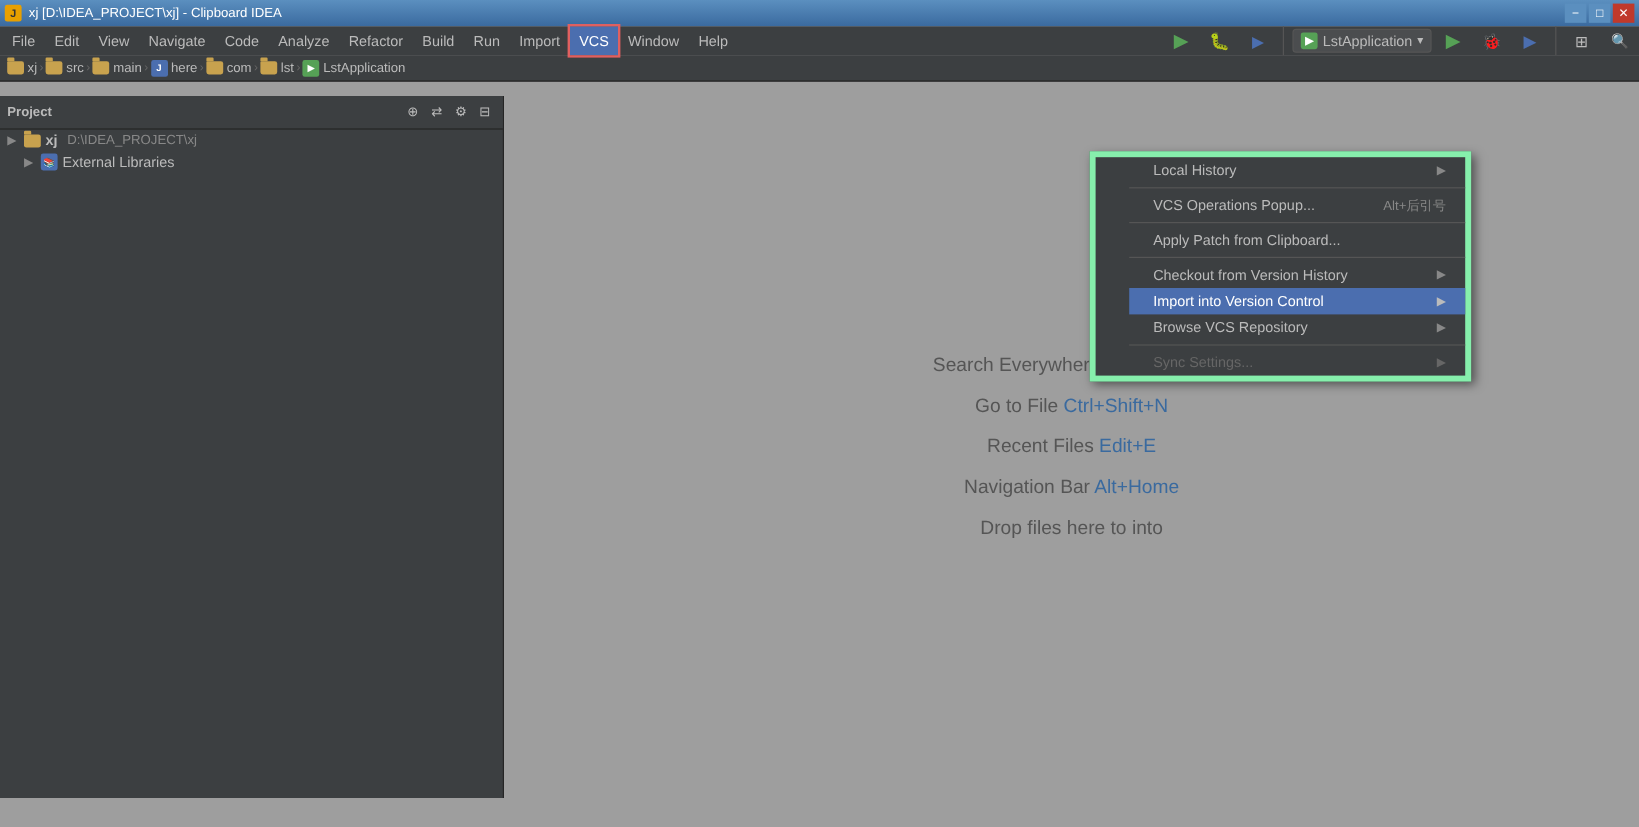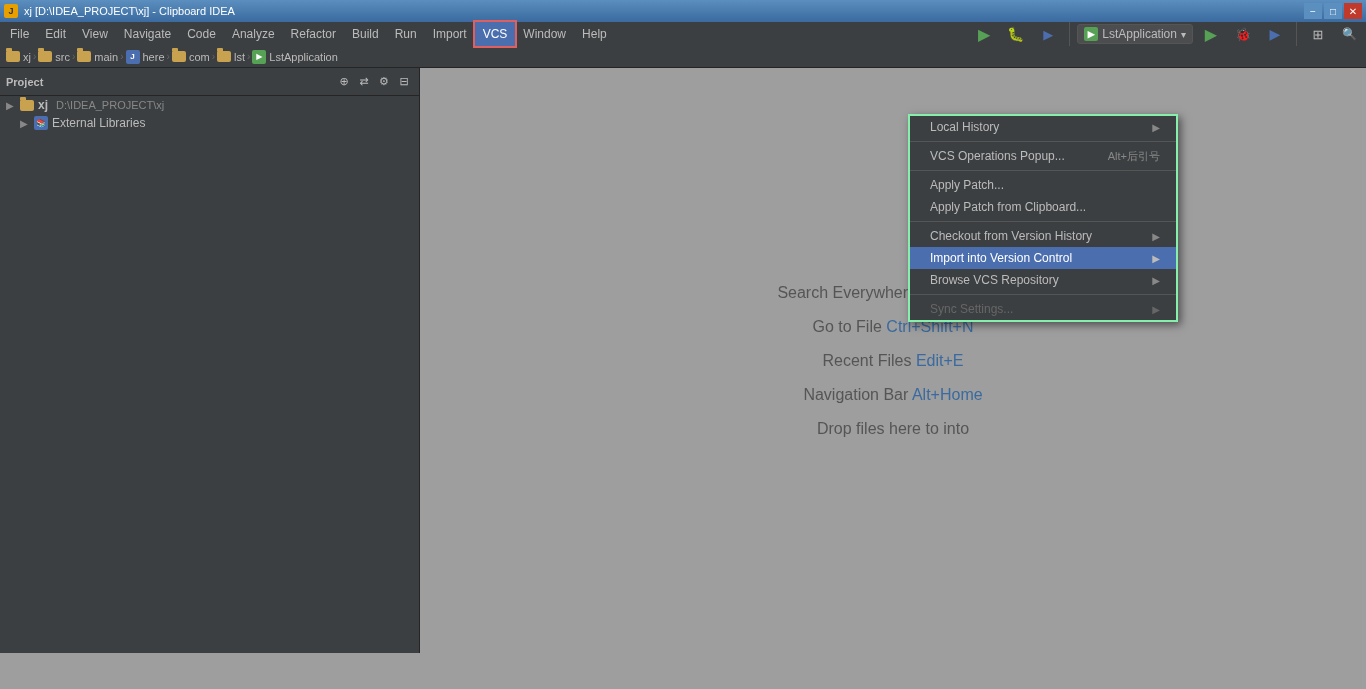--- a/index.html
+++ b/index.html
@@ -158,20 +158,21 @@
       color: white;
       display: flex;
       align-items: center;
       justify-content: center;
     }
 
     
     .main-layout {
       display: flex;
       height: calc(689px - 22px - 24px - 36px - 22px);
+      margin-top: 12px;
     }
 
     
     .sidebar {
       width: 420px;
       background: #3C3F41;
       border-right: 1px solid #252525;
       display: flex;
       flex-direction: column;
     }
@@ -235,25 +236,26 @@
       color: #555;
     }
     .hint-shortcut {
       color: #3A6A9F;
       font-size: 16px;
     }
     .dropdown-menu {
       position: absolute;
       top: 46px;
       left: 488px;
-      width: 270px;
+      width: 318px;
       background: #3C3F41;
-      border: 2px solid #86efac;
+      border: 5px solid #86efac;
       box-shadow: 3px 3px 8px rgba(0,0,0,0.5);
       z-index: 200;
+      padding-left: 28px;
     }
     .dropdown-item {
       display: flex;
       align-items: center;
       justify-content: space-between;
       padding: 4px 16px 4px 20px;
       color: #BBBBBB;
       font-size: 12px;
       cursor: pointer;
       height: 22px;
@@ -462,23 +464,20 @@
       </div>
 
       <div class="dropdown-separator"></div>
 
       <div class="dropdown-item">
         <span class="dropdown-item-label">VCS Operations Popup...</span>
         <span class="dropdown-item-shortcut">Alt+后引号</span>
       </div>
       <div class="dropdown-separator"></div>
 
-      <div class="dropdown-item">
-        <span class="dropdown-item-label">Apply Patch...</span>
-      </div>
 
       <div class="dropdown-item">
         <span class="dropdown-item-label">Apply Patch from Clipboard...</span>
       </div>
       <div class="dropdown-separator"></div>
 
       <div class="dropdown-item">
         <span class="dropdown-item-label">Checkout from Version History</span>
         <span class="dropdown-arrow">▶</span>
       </div>

